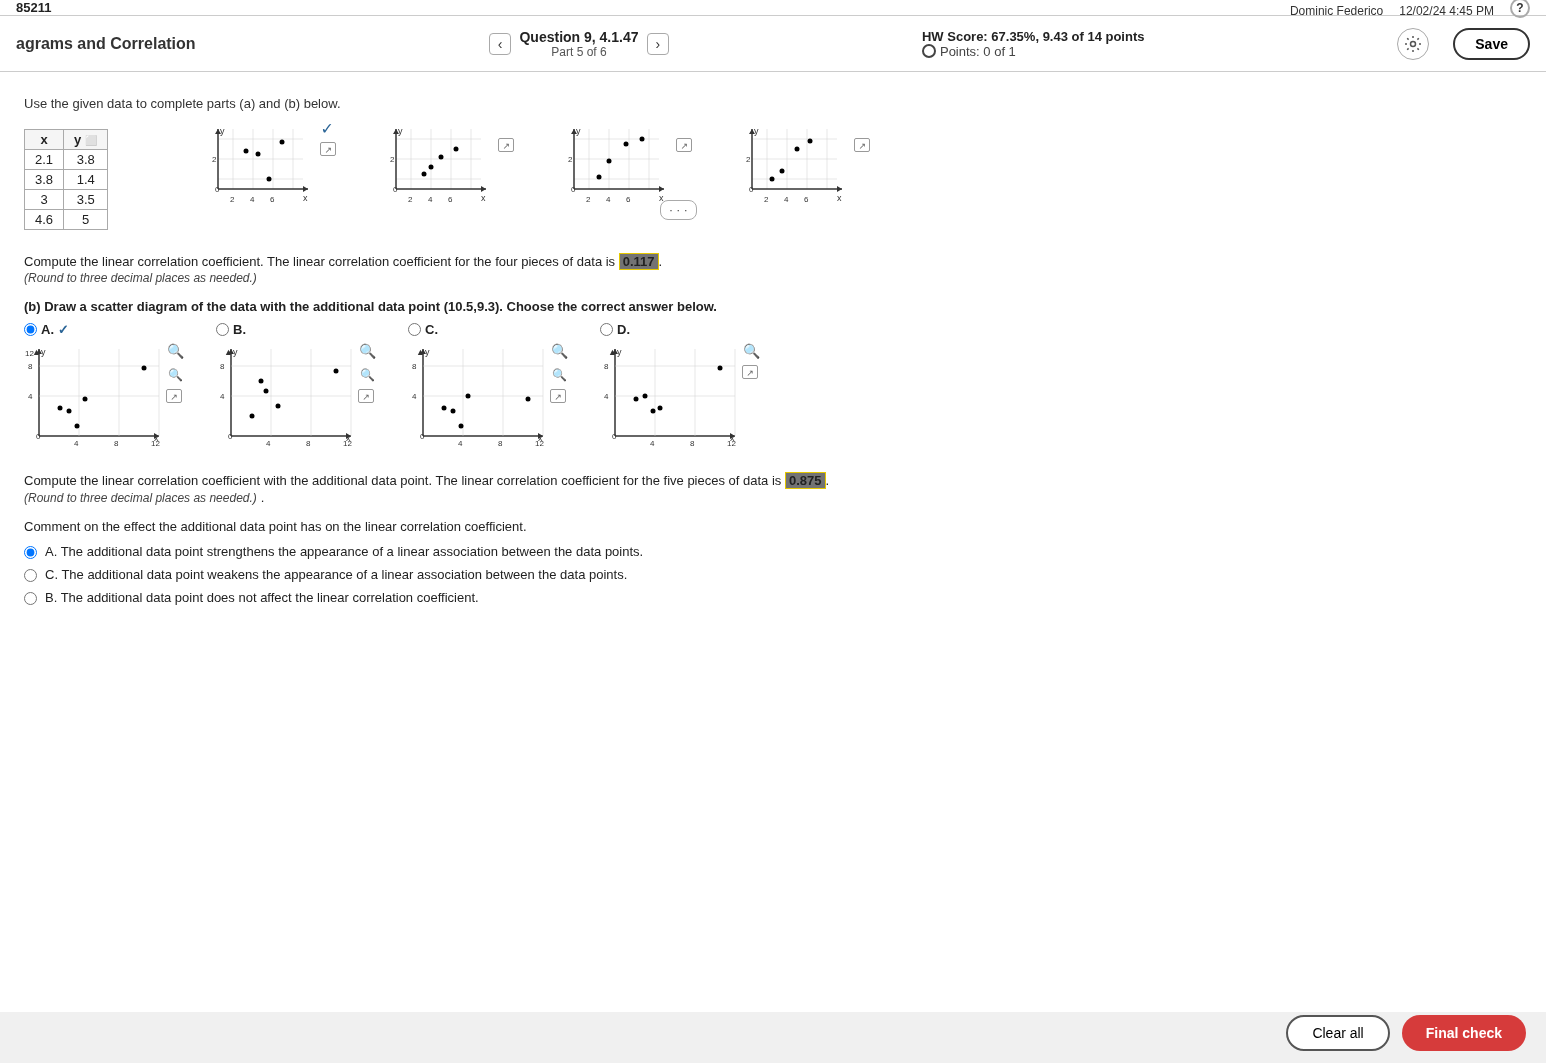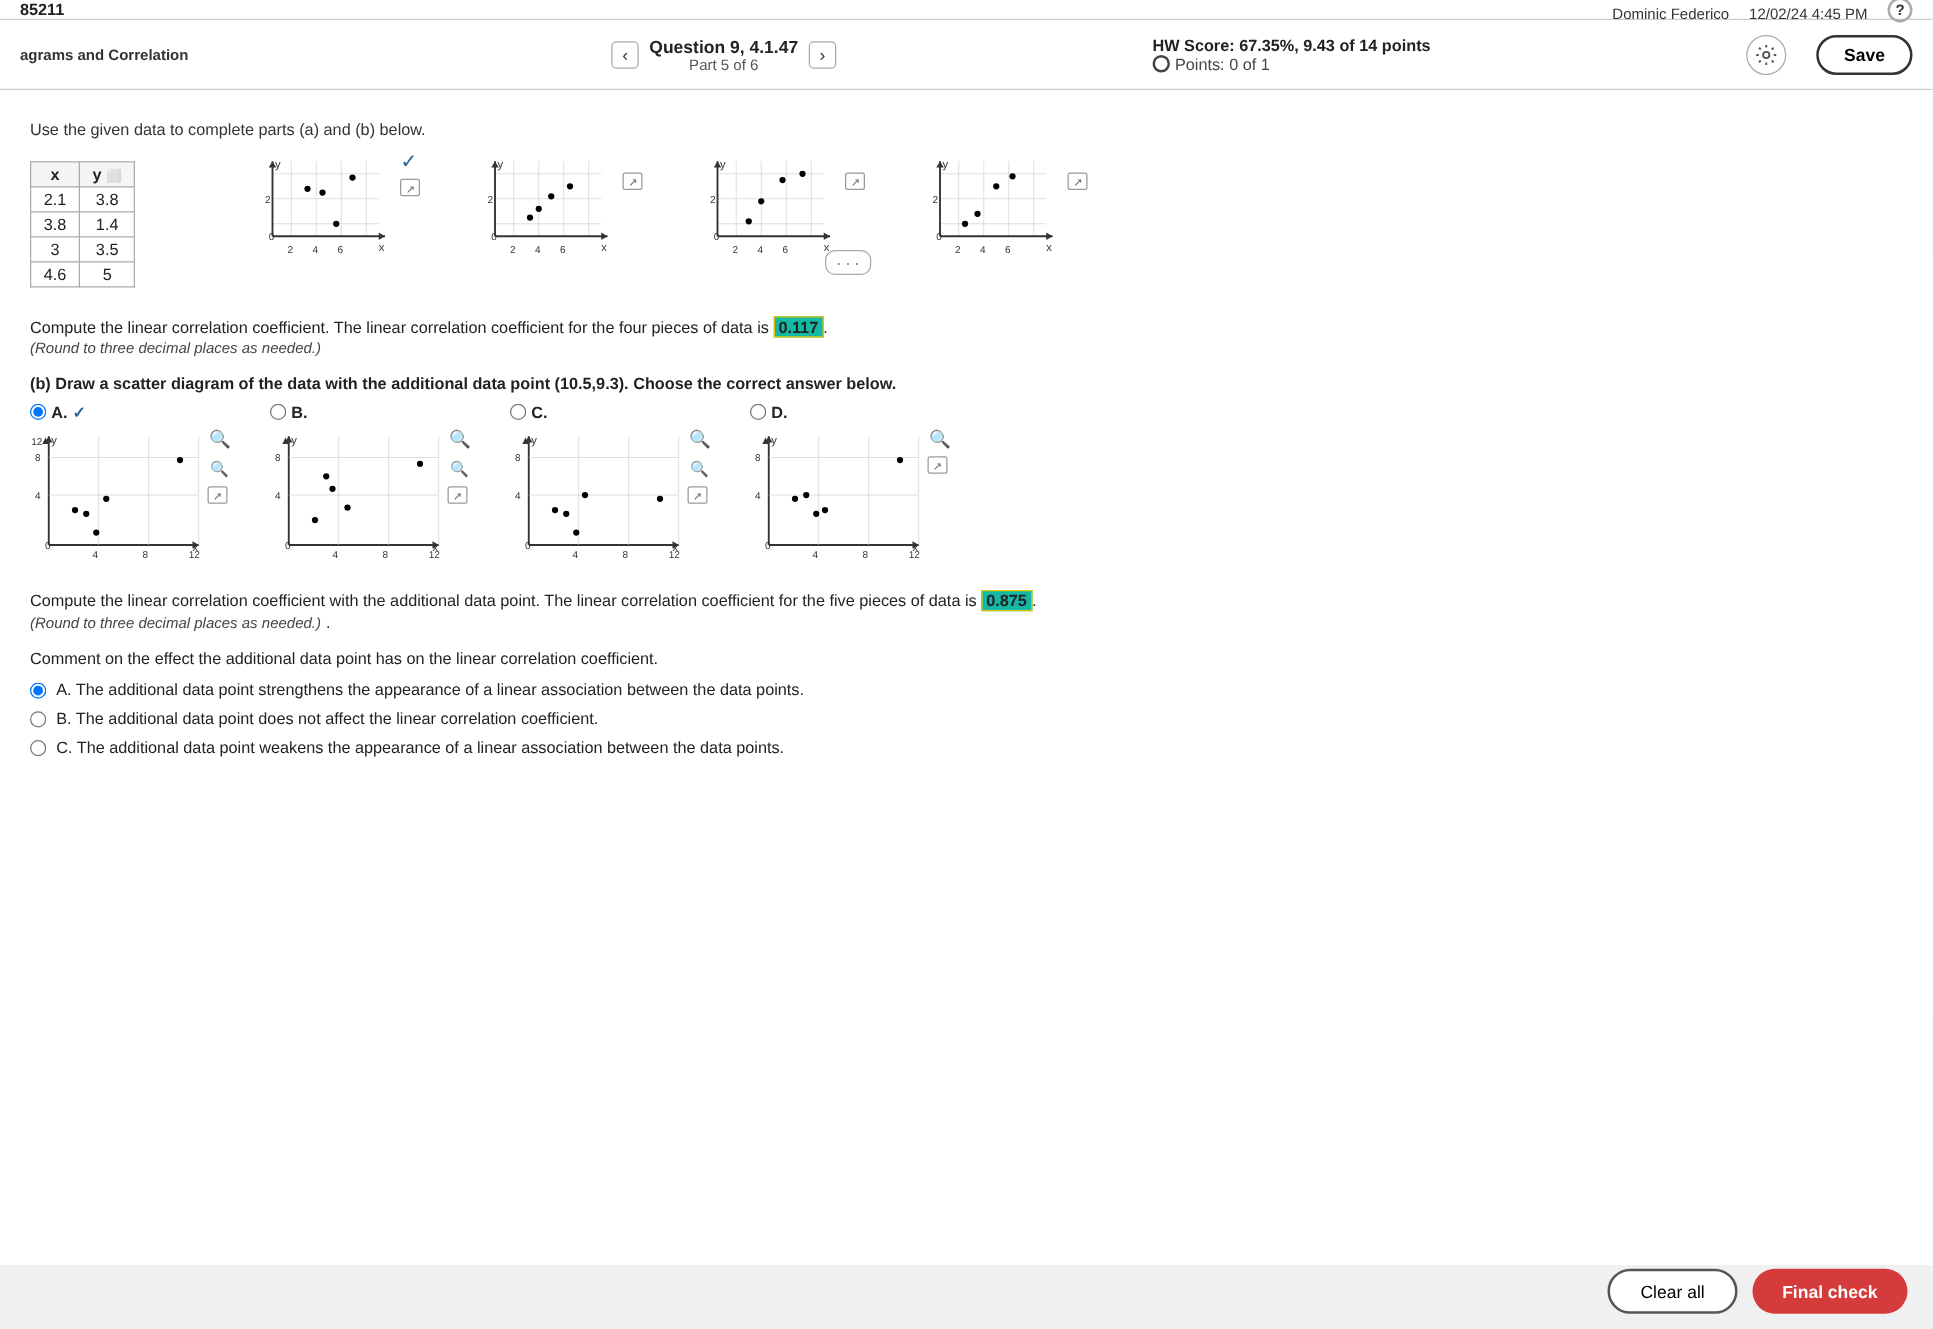--- a/index.html
+++ b/index.html
@@ -21,21 +21,21 @@
     
     .header-bar {
       background: white;
       border-bottom: 1px solid #ccc;
       padding: 8px 16px;
       display: flex;
       align-items: center;
       justify-content: space-between;
       height: 56px;
     }
-    .header-left { font-weight: bold; font-size: 12px; color: #333; width: 220px; }
+    .header-left { font-weight: bold; font-size: 16px; color: #333; width: 220px; }
     .header-center { display: flex; flex-direction: column; align-items: center; }
     .header-center .question-title { font-weight: bold; font-size: 14px; }
     .header-center .question-sub { font-size: 12px; color: #555; }
     .header-nav { display: flex; align-items: center; gap: 8px; }
     .nav-arrow { background: none; border: 1px solid #aaa; border-radius: 4px; padding: 2px 8px; cursor: pointer; font-size: 14px; color: #333; }
     .header-score { display: flex; flex-direction: column; align-items: flex-start; font-size: 13px; }
     .header-score .score-line { font-weight: bold; }
     .header-score .points-line { display: flex; align-items: center; gap: 4px; color: #444; }
     .circle-icon { width: 14px; height: 14px; border: 2px solid #444; border-radius: 50%; display: inline-block; }
     .header-right-btns { display: flex; align-items: flex-start; gap: 24px; }
@@ -99,21 +99,21 @@
       border-radius: 20px;
       padding: 8px 24px;
       font-size: 14px;
       cursor: pointer;
       color: white;
       font-weight: bold;
     }
     
     
     .answer-highlight {
-      background: #14b8a6;
+      background: #737373;
       border: 1px solid #e6c800;
       padding: 0 3px;
       font-weight: bold;
     }
     
     
     .dot { fill: black; }
     
     
     .grid-line { stroke: #ccc; stroke-width: 0.5; }
@@ -556,25 +556,25 @@
     <span>Comment on the effect the additional data point has on the linear correlation coefficient.</span>
   </div>
 
   <div class="answer-choices">
     <div class="answer-choice">
       <input type="radio" name="comment" checked="" style="">
       <span>A.  The additional data point strengthens the appearance of a linear association between the data points.</span>
     </div>
     <div class="answer-choice">
       <input type="radio" name="comment" style="">
-      <span>B.  The additional data point does not affect the linear correlation coefficient.</span>
+      <span>C.  The additional data point weakens the appearance of a linear association between the data points.</span>
     </div>
     <div class="answer-choice">
       <input type="radio" name="comment" style="">
-      <span>C.  The additional data point weakens the appearance of a linear association between the data points.</span>
+      <span>B.  The additional data point does not affect the linear correlation coefficient.</span>
     </div>
   </div>
 
 </div>
 
 <div class="bottom-bar">
   <button class="clear-all-btn">Clear all</button>
   <button class="final-check-btn">Final check</button>
 </div>
 

